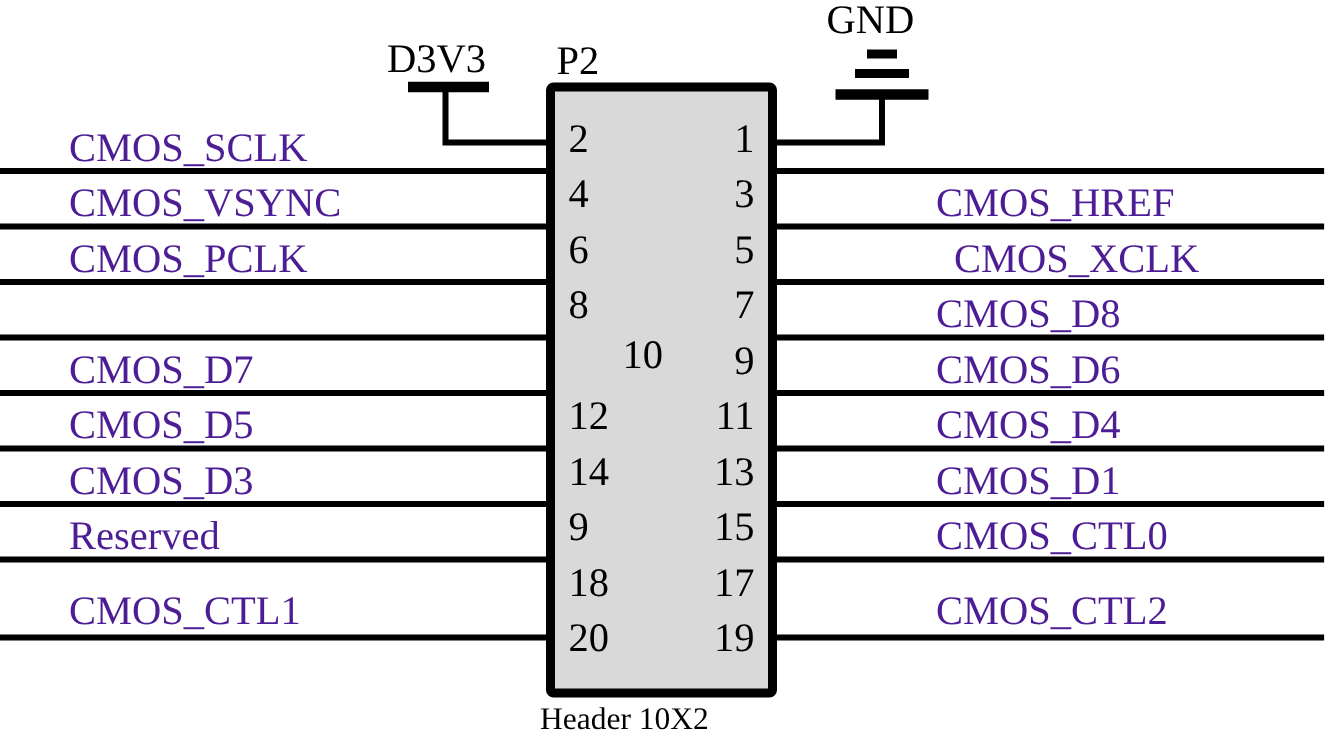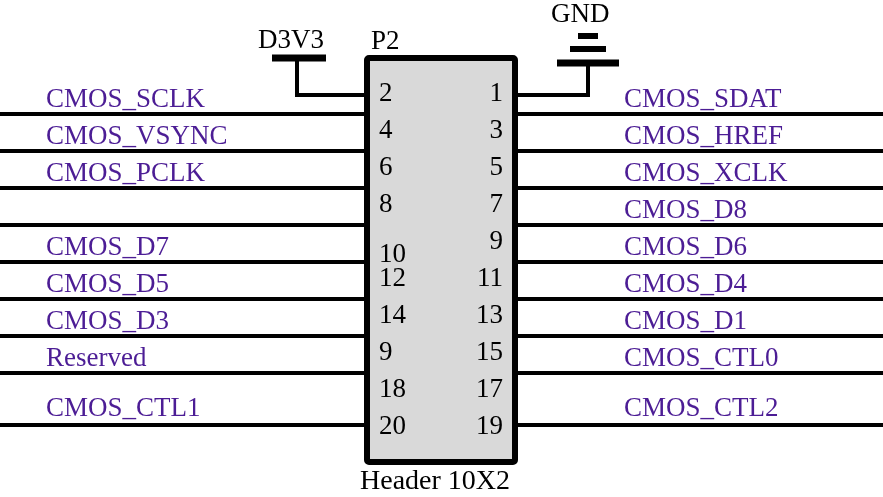--- a/index.html
+++ b/index.html
@@ -64,21 +64,21 @@
     line-height: 27px;
     color: #000000;
     white-space: nowrap;
   }
   #label-d3v3 { left: 258px; top: 26px; }
   #label-gnd  { left: 551px; top: 0px; }
   #label-p2   { left: 371px; top: 27px; }
   #label-footer {
     left: 360px;
     top: 466px;
-    font-size: 28px;
+    font-size: 21px;
   }
 </style>
 </head>
 <body>
 
 <div id="schematic-root">
 
   <svg id="schematic-svg" viewBox="0 0 883 497">
 
     <g stroke="#000000" stroke-width="4" stroke-linecap="butt">
@@ -128,35 +128,34 @@
 
   <div class="net-label left" style="top:85px;">CMOS_SCLK</div>
   <div class="net-label left" style="top:122px;">CMOS_VSYNC</div>
   <div class="net-label left" style="top:159px;">CMOS_PCLK</div>
   <div class="net-label left" style="top:233px;">CMOS_D7</div>
   <div class="net-label left" style="top:270px;">CMOS_D5</div>
   <div class="net-label left" style="top:307px;">CMOS_D3</div>
   <div class="net-label left" style="top:344px;">Reserved</div>
   <div class="net-label left" style="top:394px;">CMOS_CTL1</div>
 
-  <div class="net-label right" style="top:85px;">CMOS_SDAT</div>
   <div class="net-label right" style="top:122px;">CMOS_HREF</div>
-  <div class="net-label right" style="top:159px;">CMOS_XCLK</div>
+  <div class="net-label right" style="top:159px;margin-left:12px;">CMOS_XCLK</div>
   <div class="net-label right" style="top:196px;">CMOS_D8</div>
   <div class="net-label right" style="top:233px;">CMOS_D6</div>
   <div class="net-label right" style="top:270px;">CMOS_D4</div>
   <div class="net-label right" style="top:307px;">CMOS_D1</div>
   <div class="net-label right" style="top:344px;">CMOS_CTL0</div>
   <div class="net-label right" style="top:394px;">CMOS_CTL2</div>
 
   <div class="pin-num even" style="top:79px;">2</div>
   <div class="pin-num even" style="top:116px;">4</div>
   <div class="pin-num even" style="top:153px;">6</div>
   <div class="pin-num even" style="top:190px;">8</div>
-  <div class="pin-num even" style="top:240px;">10</div>
+  <div class="pin-num even" style="top:223px;margin-left:36px;">10</div>
   <div class="pin-num even" style="top:264px;">12</div>
   <div class="pin-num even" style="top:301px;">14</div>
   <div class="pin-num even" style="top:338px;">9</div>
   <div class="pin-num even" style="top:375px;">18</div>
   <div class="pin-num even" style="top:412px;">20</div>
 
   <div class="pin-num odd" style="top:79px;">1</div>
   <div class="pin-num odd" style="top:116px;">3</div>
   <div class="pin-num odd" style="top:153px;">5</div>
   <div class="pin-num odd" style="top:190px;">7</div>

